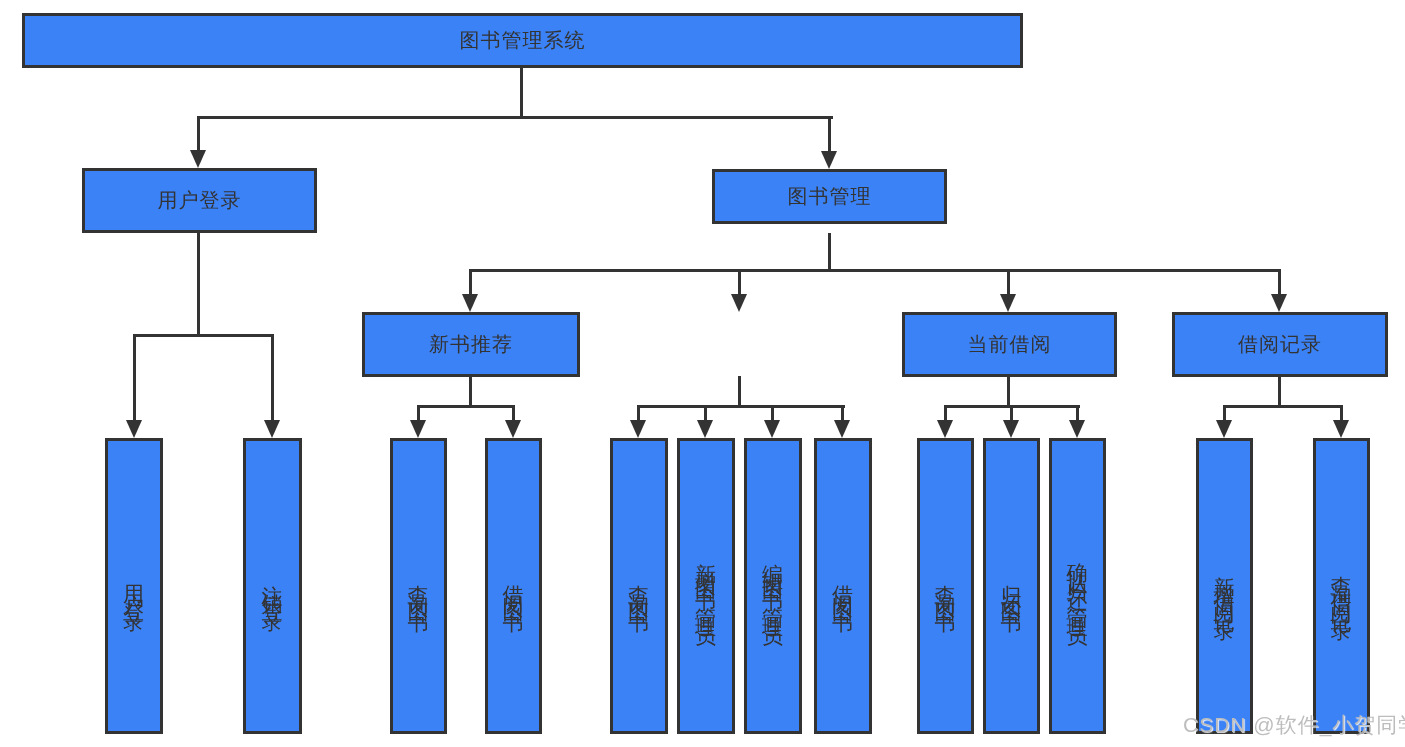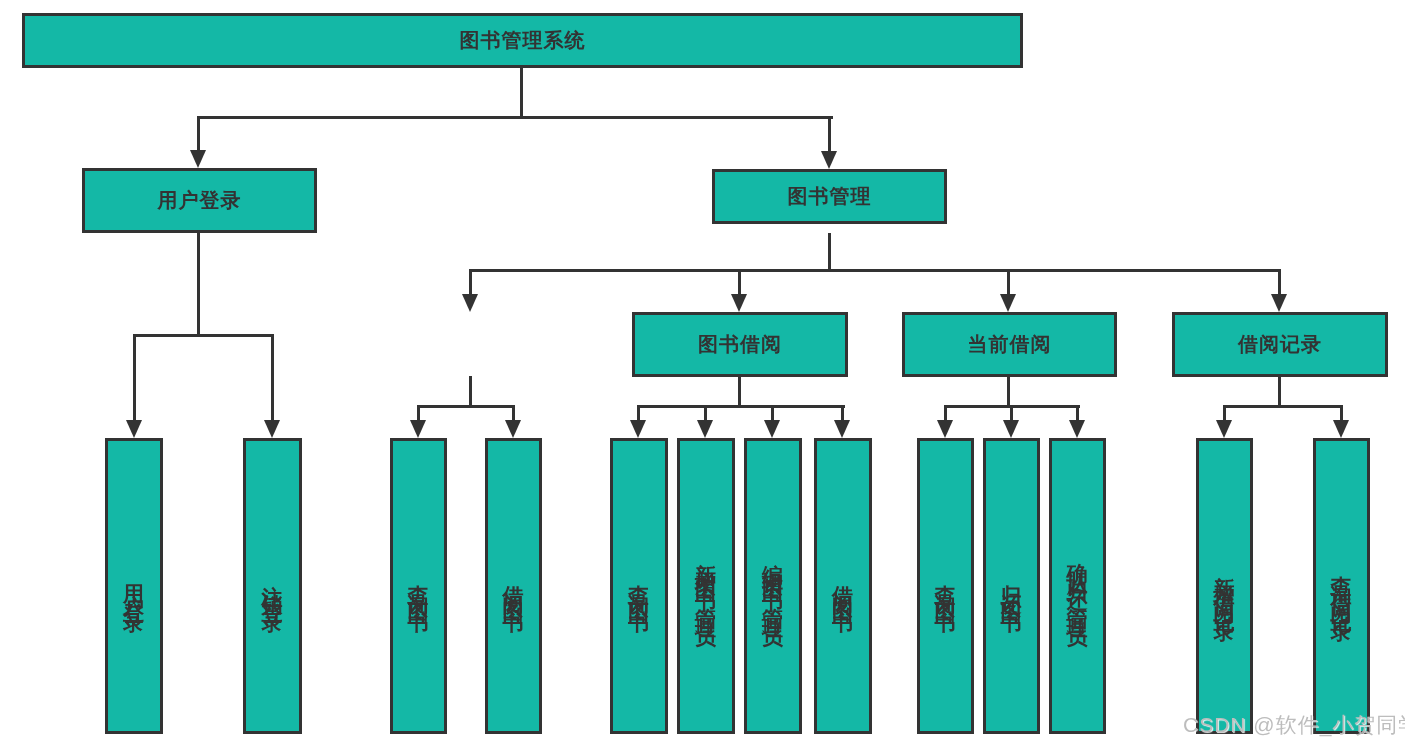--- a/index.html
+++ b/index.html
@@ -7,24 +7,24 @@
     position:relative; width:1405px; height:747px; background:#ffffff;
     font-family:"Liberation Sans","DejaVu Sans",sans-serif; overflow:hidden;
   }
   .line { position:absolute; background:#333333; }
   .arrow {
     position:absolute; width:0; height:0;
     border-left:8px solid transparent; border-right:8px solid transparent;
     border-top:18px solid #333333;
   }
   .node {
-    position:absolute; box-sizing:border-box; background:#14b8a6;
+    position:absolute; box-sizing:border-box; background:#3b82f6;
     border:3px solid #333333; color:#333333;
     display:flex; align-items:center; justify-content:center;
-    font-size:20px; font-weight:700; letter-spacing:1px; text-align:center;
+    font-size:20px; font-weight:400; letter-spacing:1px; text-align:center;
   }
   .leaf > span {
     writing-mode:vertical-rl; text-orientation:mixed;
     font-size:21px; letter-spacing:9px; line-height:1;
   }
   .watermark {
     position:absolute; left:1183px; top:711px;
     font-size:21px; color:#bdbdbd; letter-spacing:1px; white-space:nowrap;
     text-shadow:1px 1px 1px rgba(255,255,255,0.9);
   }
@@ -92,21 +92,21 @@
   <div class="arrow" style="left:1003px;top:420px"></div>
   <div class="arrow" style="left:1069px;top:420px"></div>
   <div class="arrow" style="left:1216px;top:420px"></div>
   <div class="arrow" style="left:1333px;top:420px"></div>
 
   <div class="node" style="left:22px;top:13px;width:1001px;height:55px">图书管理系统</div>
 
   <div class="node" style="left:82px;top:168px;width:235px;height:65px">用户登录</div>
   <div class="node" style="left:712px;top:169px;width:235px;height:55px">图书管理</div>
 
-  <div class="node" style="left:632px;top:312px;width:216px;height:65px">图书借阅</div>
+  <div class="node" style="left:362px;top:312px;width:218px;height:65px">新书推荐</div>
   <div class="node" style="left:902px;top:312px;width:215px;height:65px">当前借阅</div>
   <div class="node" style="left:1172px;top:312px;width:216px;height:65px">借阅记录</div>
 
   <div class="node leaf" style="left:105px;top:438px;width:58px;height:296px">
       <span>用户登录</span>
     </div>
   <div class="node leaf" style="left:243px;top:438px;width:59px;height:296px">
       <span>注销登录</span>
     </div>
 

